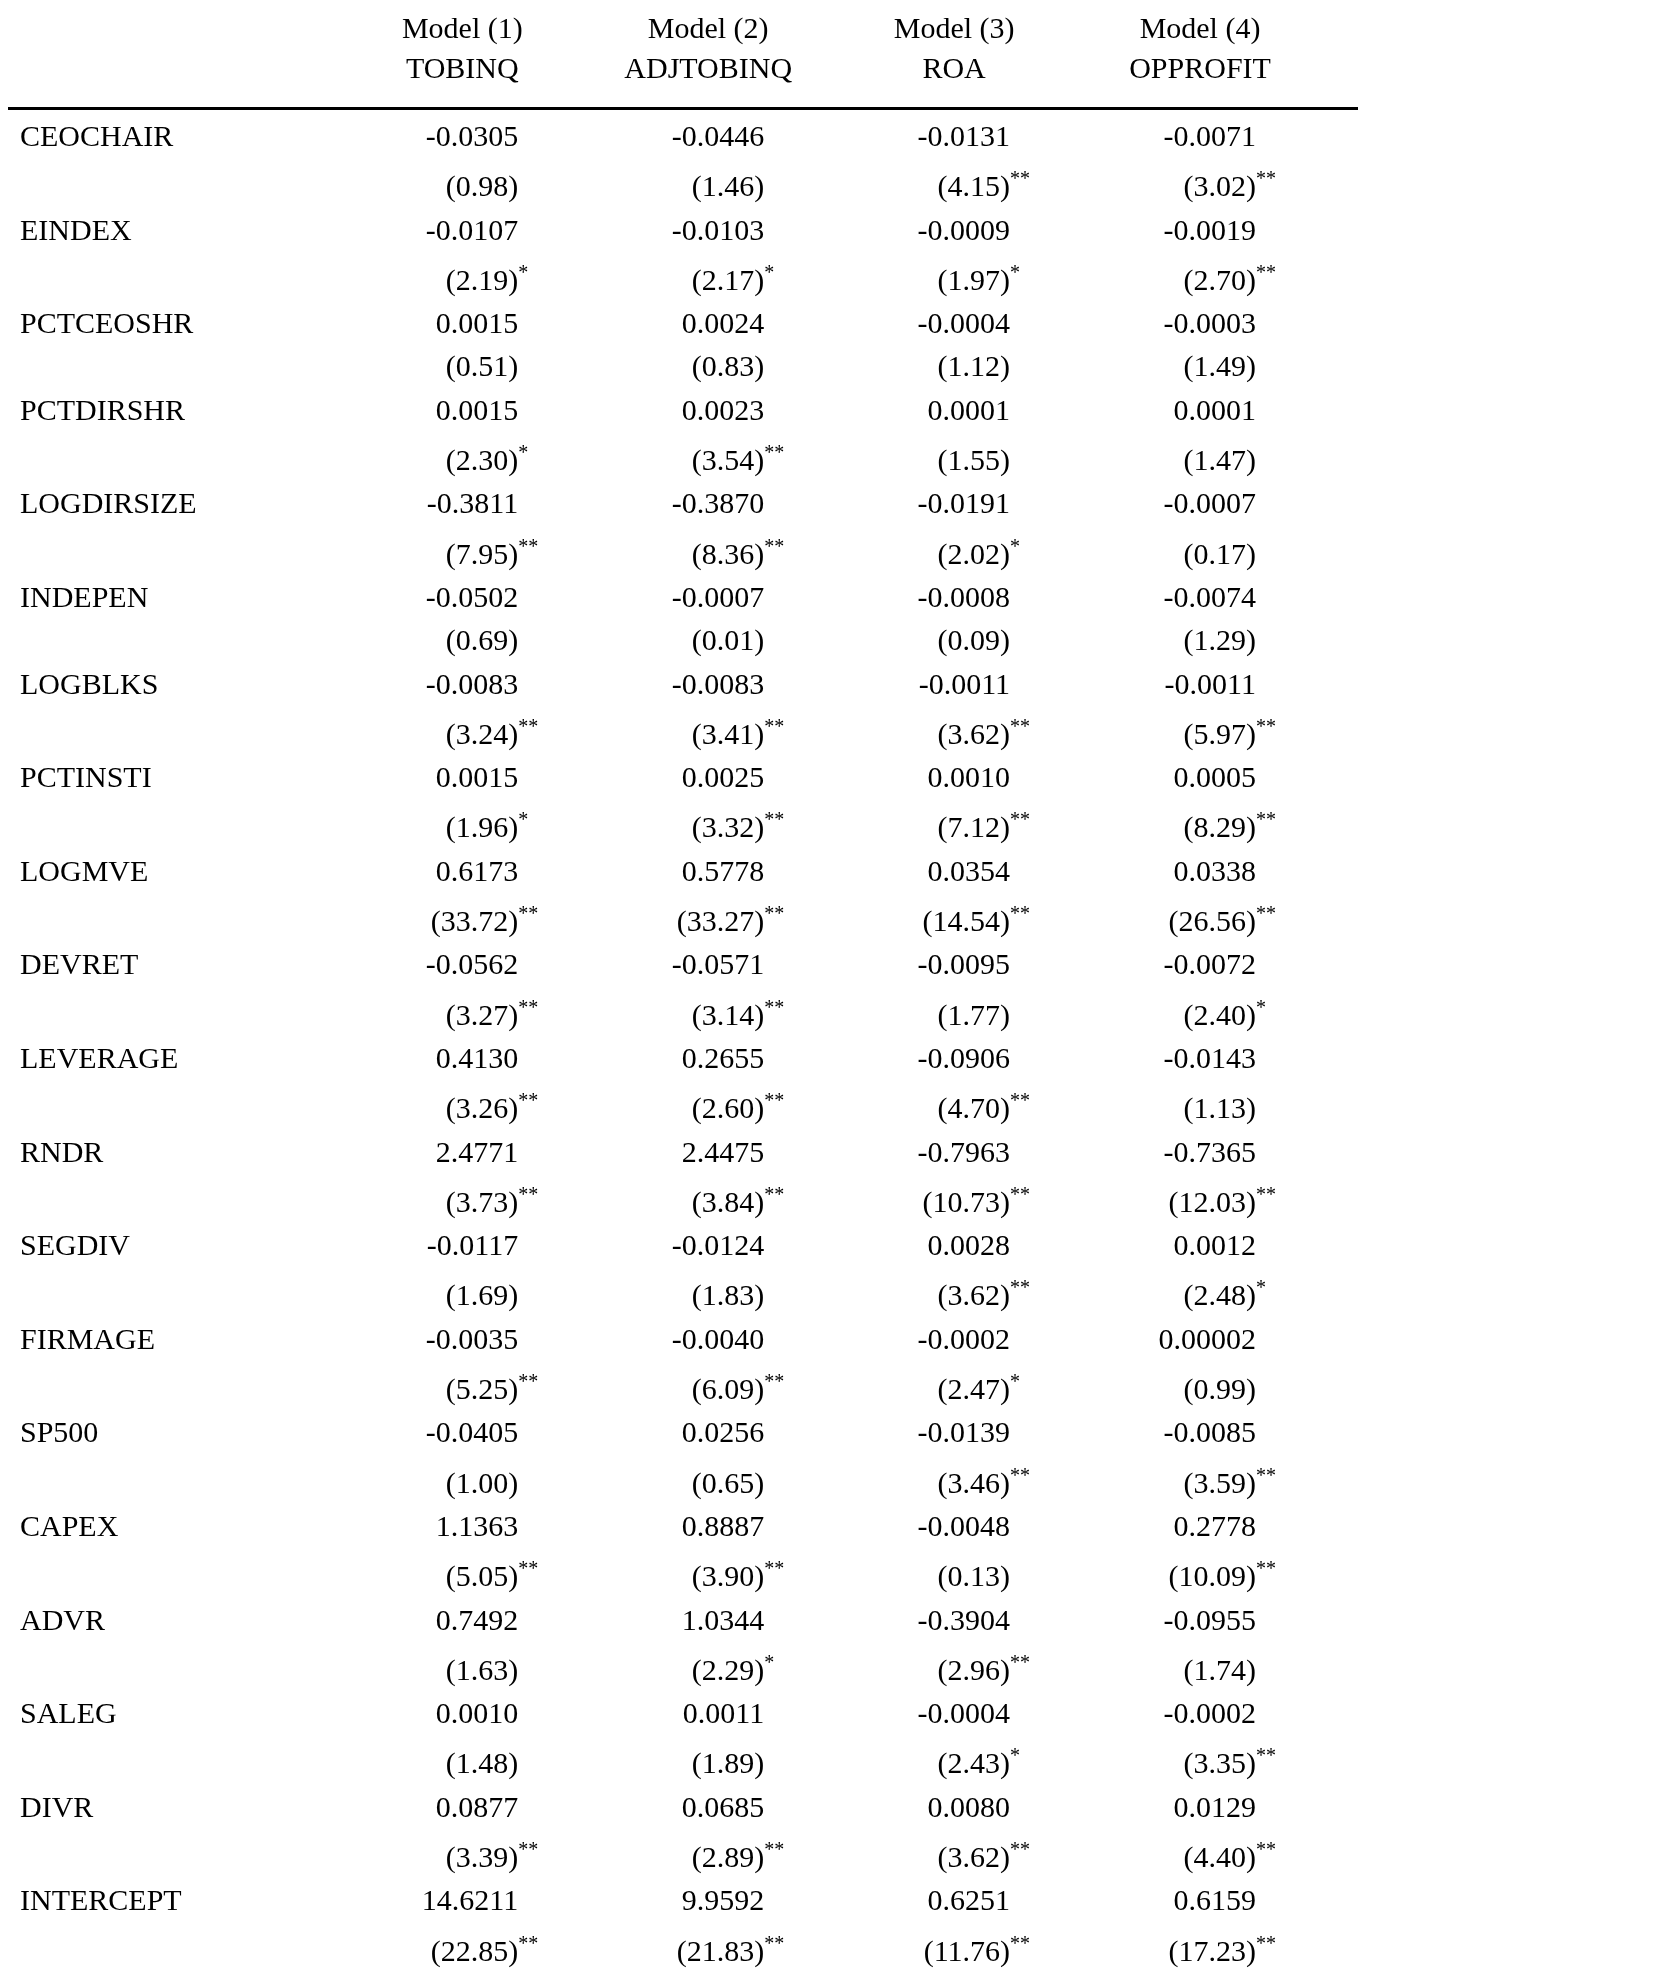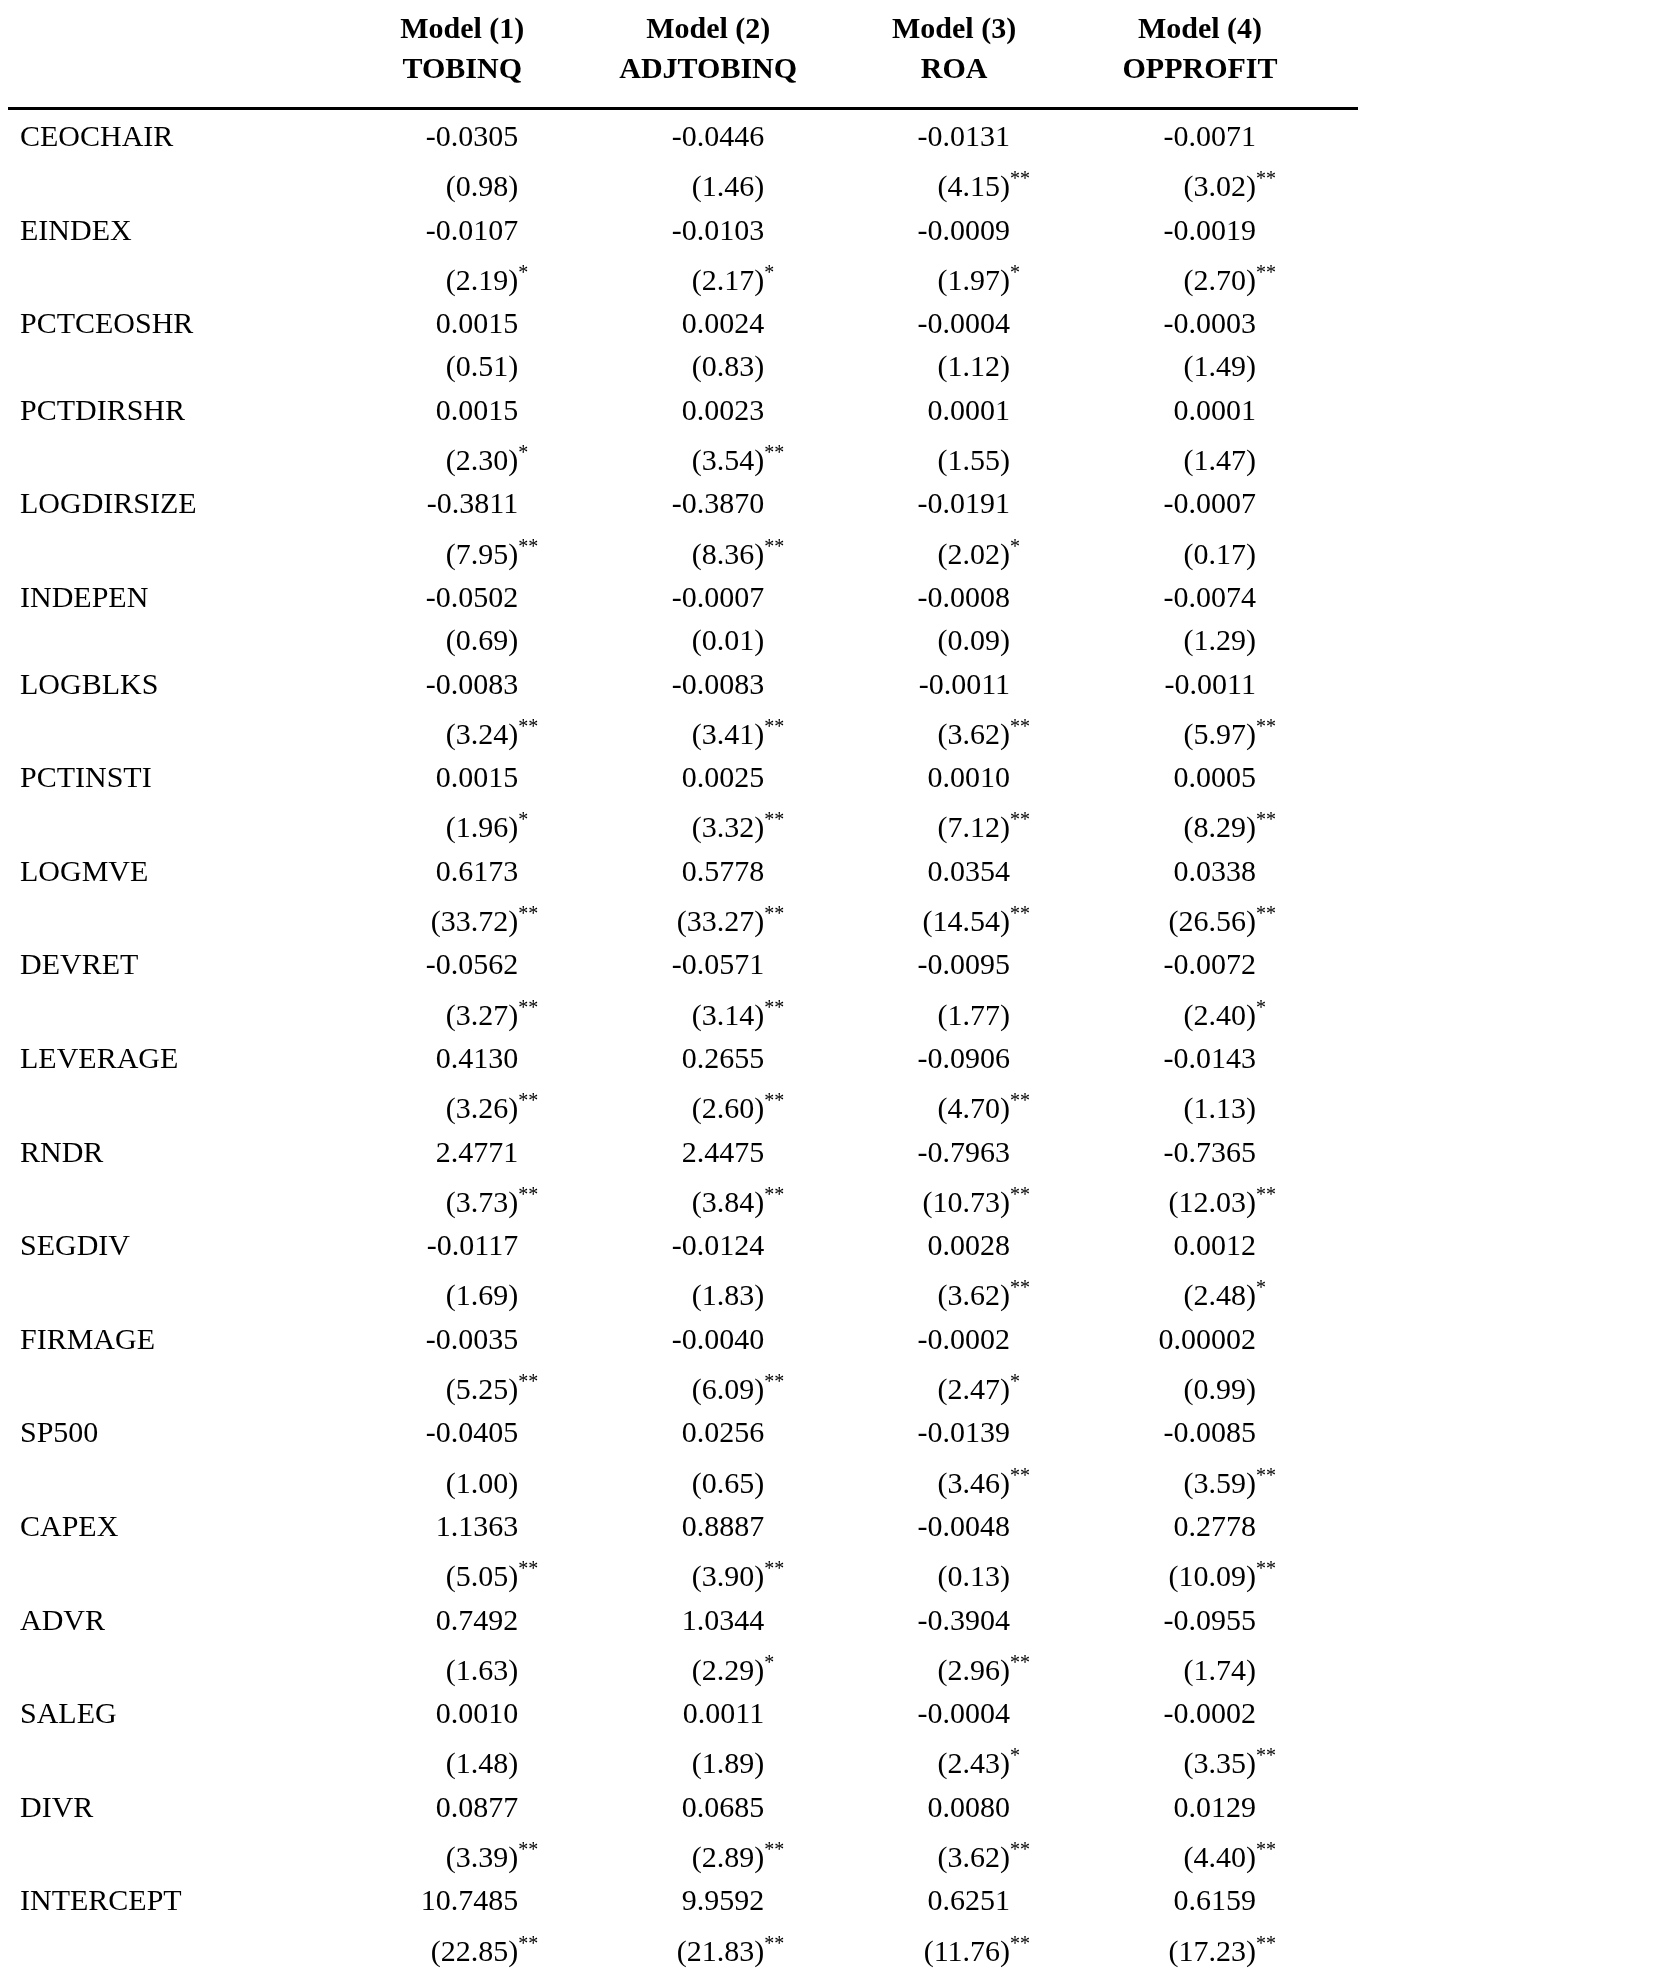--- a/index.html
+++ b/index.html
@@ -14,21 +14,21 @@
     overflow: hidden;
   }
   .page { padding: 8px 0 0 8px; }
   table.reg-table {
     border-collapse: collapse;
     table-layout: fixed;
     width: 1350px;
   }
   col.c-label { width: 365px; }
   col.c-data  { width: 245px; }
-  thead td { line-height: 38px; vertical-align: bottom; font-weight: bold; }
+  thead td { line-height: 38px; vertical-align: bottom; }
   tr.dv-row td { border-bottom: 3px solid #000; padding-bottom: 20px; }
   td.hdr-cell { text-align: center; }
   .hdr-text {
     display: inline-block;
     position: relative;
     left: -35px;
     white-space: nowrap;
   }
   tbody td { line-height: 41.3px; vertical-align: baseline; }
   tbody tr:first-child td { padding-top: 5px; }
@@ -333,21 +333,21 @@
         </tr>
         <tr>
           <td class="label"></td>
           <td class="num"><span>(3.39)</span><sup class="stars">**</sup></td>
           <td class="num"><span>(2.89)</span><sup class="stars">**</sup></td>
           <td class="num"><span>(3.62)</span><sup class="stars">**</sup></td>
           <td class="num"><span>(4.40)</span><sup class="stars">**</sup></td>
         </tr>
         <tr>
           <td class="label">INTERCEPT</td>
-          <td class="num">10.7485</td>
+          <td class="num">14.6211</td>
           <td class="num">9.9592</td>
           <td class="num">0.6251</td>
           <td class="num">0.6159</td>
         </tr>
         <tr>
           <td class="label"></td>
           <td class="num"><span>(22.85)</span><sup class="stars">**</sup></td>
           <td class="num"><span>(21.83)</span><sup class="stars">**</sup></td>
           <td class="num"><span>(11.76)</span><sup class="stars">**</sup></td>
           <td class="num"><span>(17.23)</span><sup class="stars">**</sup></td>

